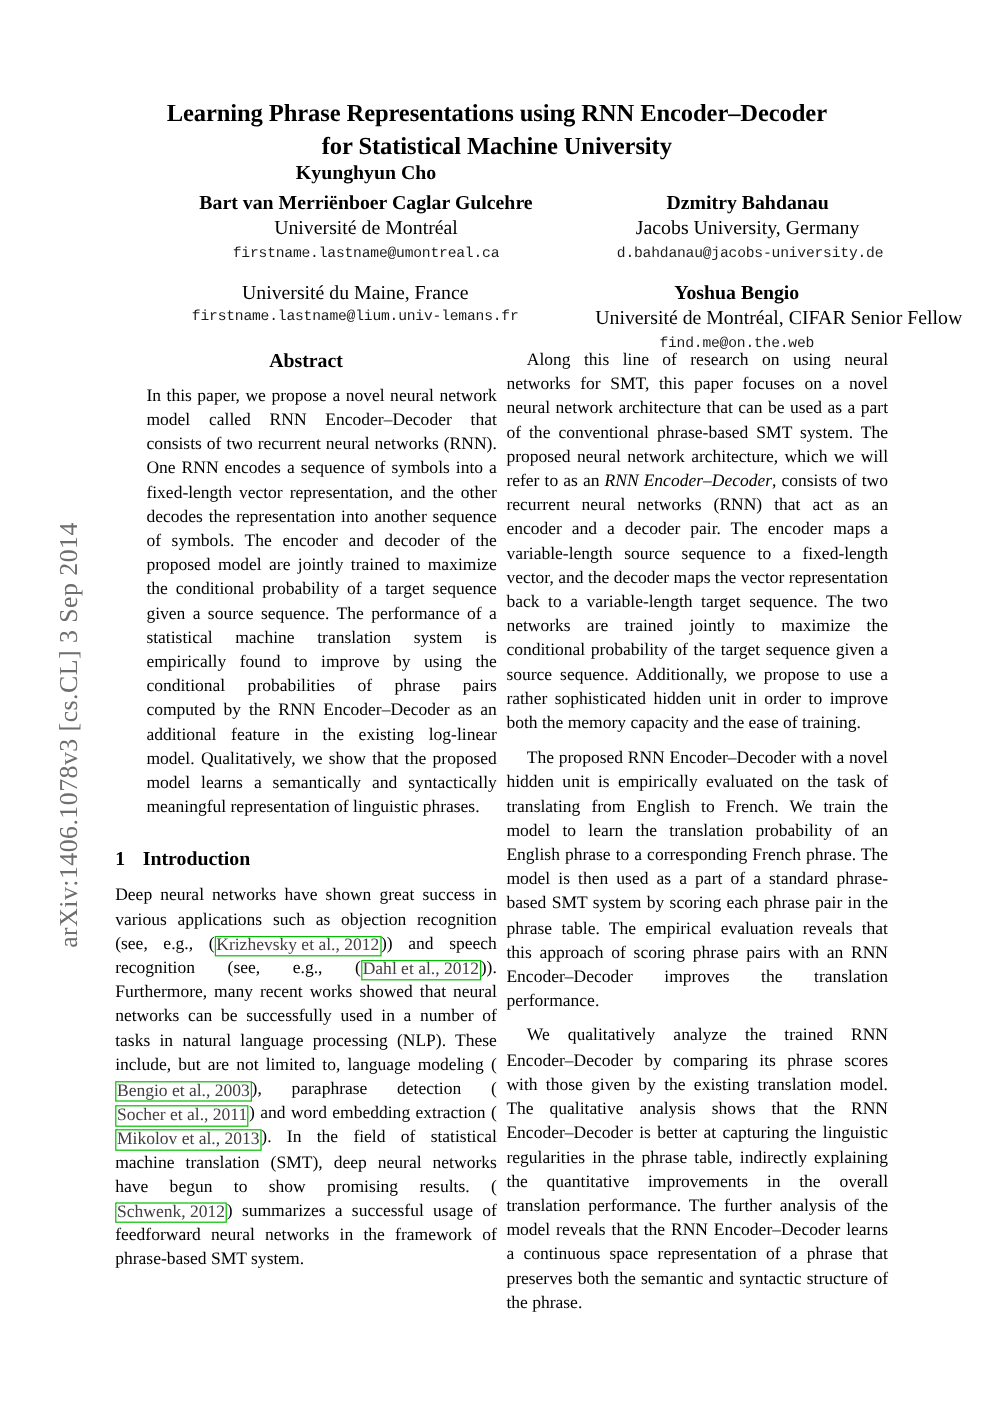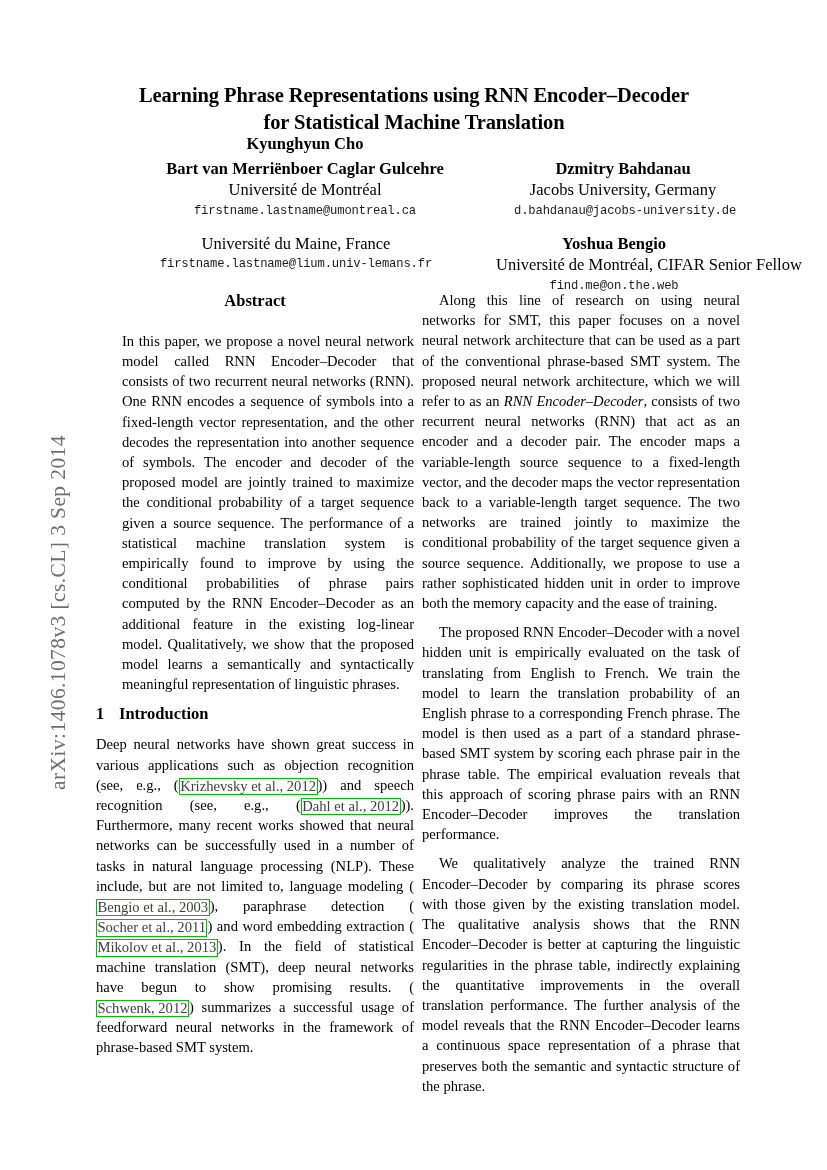--- a/index.html
+++ b/index.html
@@ -108,32 +108,32 @@
     -webkit-hyphens: none;
     hyphens: none;
   }
   #col-left  { left: 96px; }
   #col-right { left: 422px; }
 
   .abstract-head {
     text-align: center;
     font-size: 16.5px;
     font-weight: bold;
-    margin: 0 0 18px 0;
+    margin: 0 0 7px 0;
   }
   .abstract-body {
     margin: 0 0 0 26px;
     width: 292px;
     text-align: justify;
   }
 
   .section-head {
     font-size: 16.5px;
     font-weight: bold;
-    margin: 8px 0 9px 0;
+    margin: 21px 0 9px 0;
     text-align: left;
   }
   .section-head .num { display: inline-block; width: 23px; }
 
   p.body-par {
     margin: 0 0 9px 0;
     text-indent: 0;
     text-align: justify;
   }
   p.body-par.indent { text-indent: 17px; }
@@ -156,21 +156,21 @@
 </style>
 </head>
 <body>
 
 <div id="arxiv-stamp">arXiv:1406.1078v3  [cs.CL]  3 Sep 2014</div>
 
 <div id="page">
 
   <div id="title-block">
     <div class="paper-title">Learning Phrase Representations using RNN Encoder–Decoder</div>
-    <div class="paper-title">for Statistical Machine Translation</div>
+    <div class="paper-title">for Statistical Machine University</div>
   </div>
 
   <div id="authors-block">
     <div class="author-row">
 
       <div class="author-group grp-cho">
         <div class="a-names">Kyunghyun Cho</div>
       </div>
 
       <div class="author-group grp-mtl">

